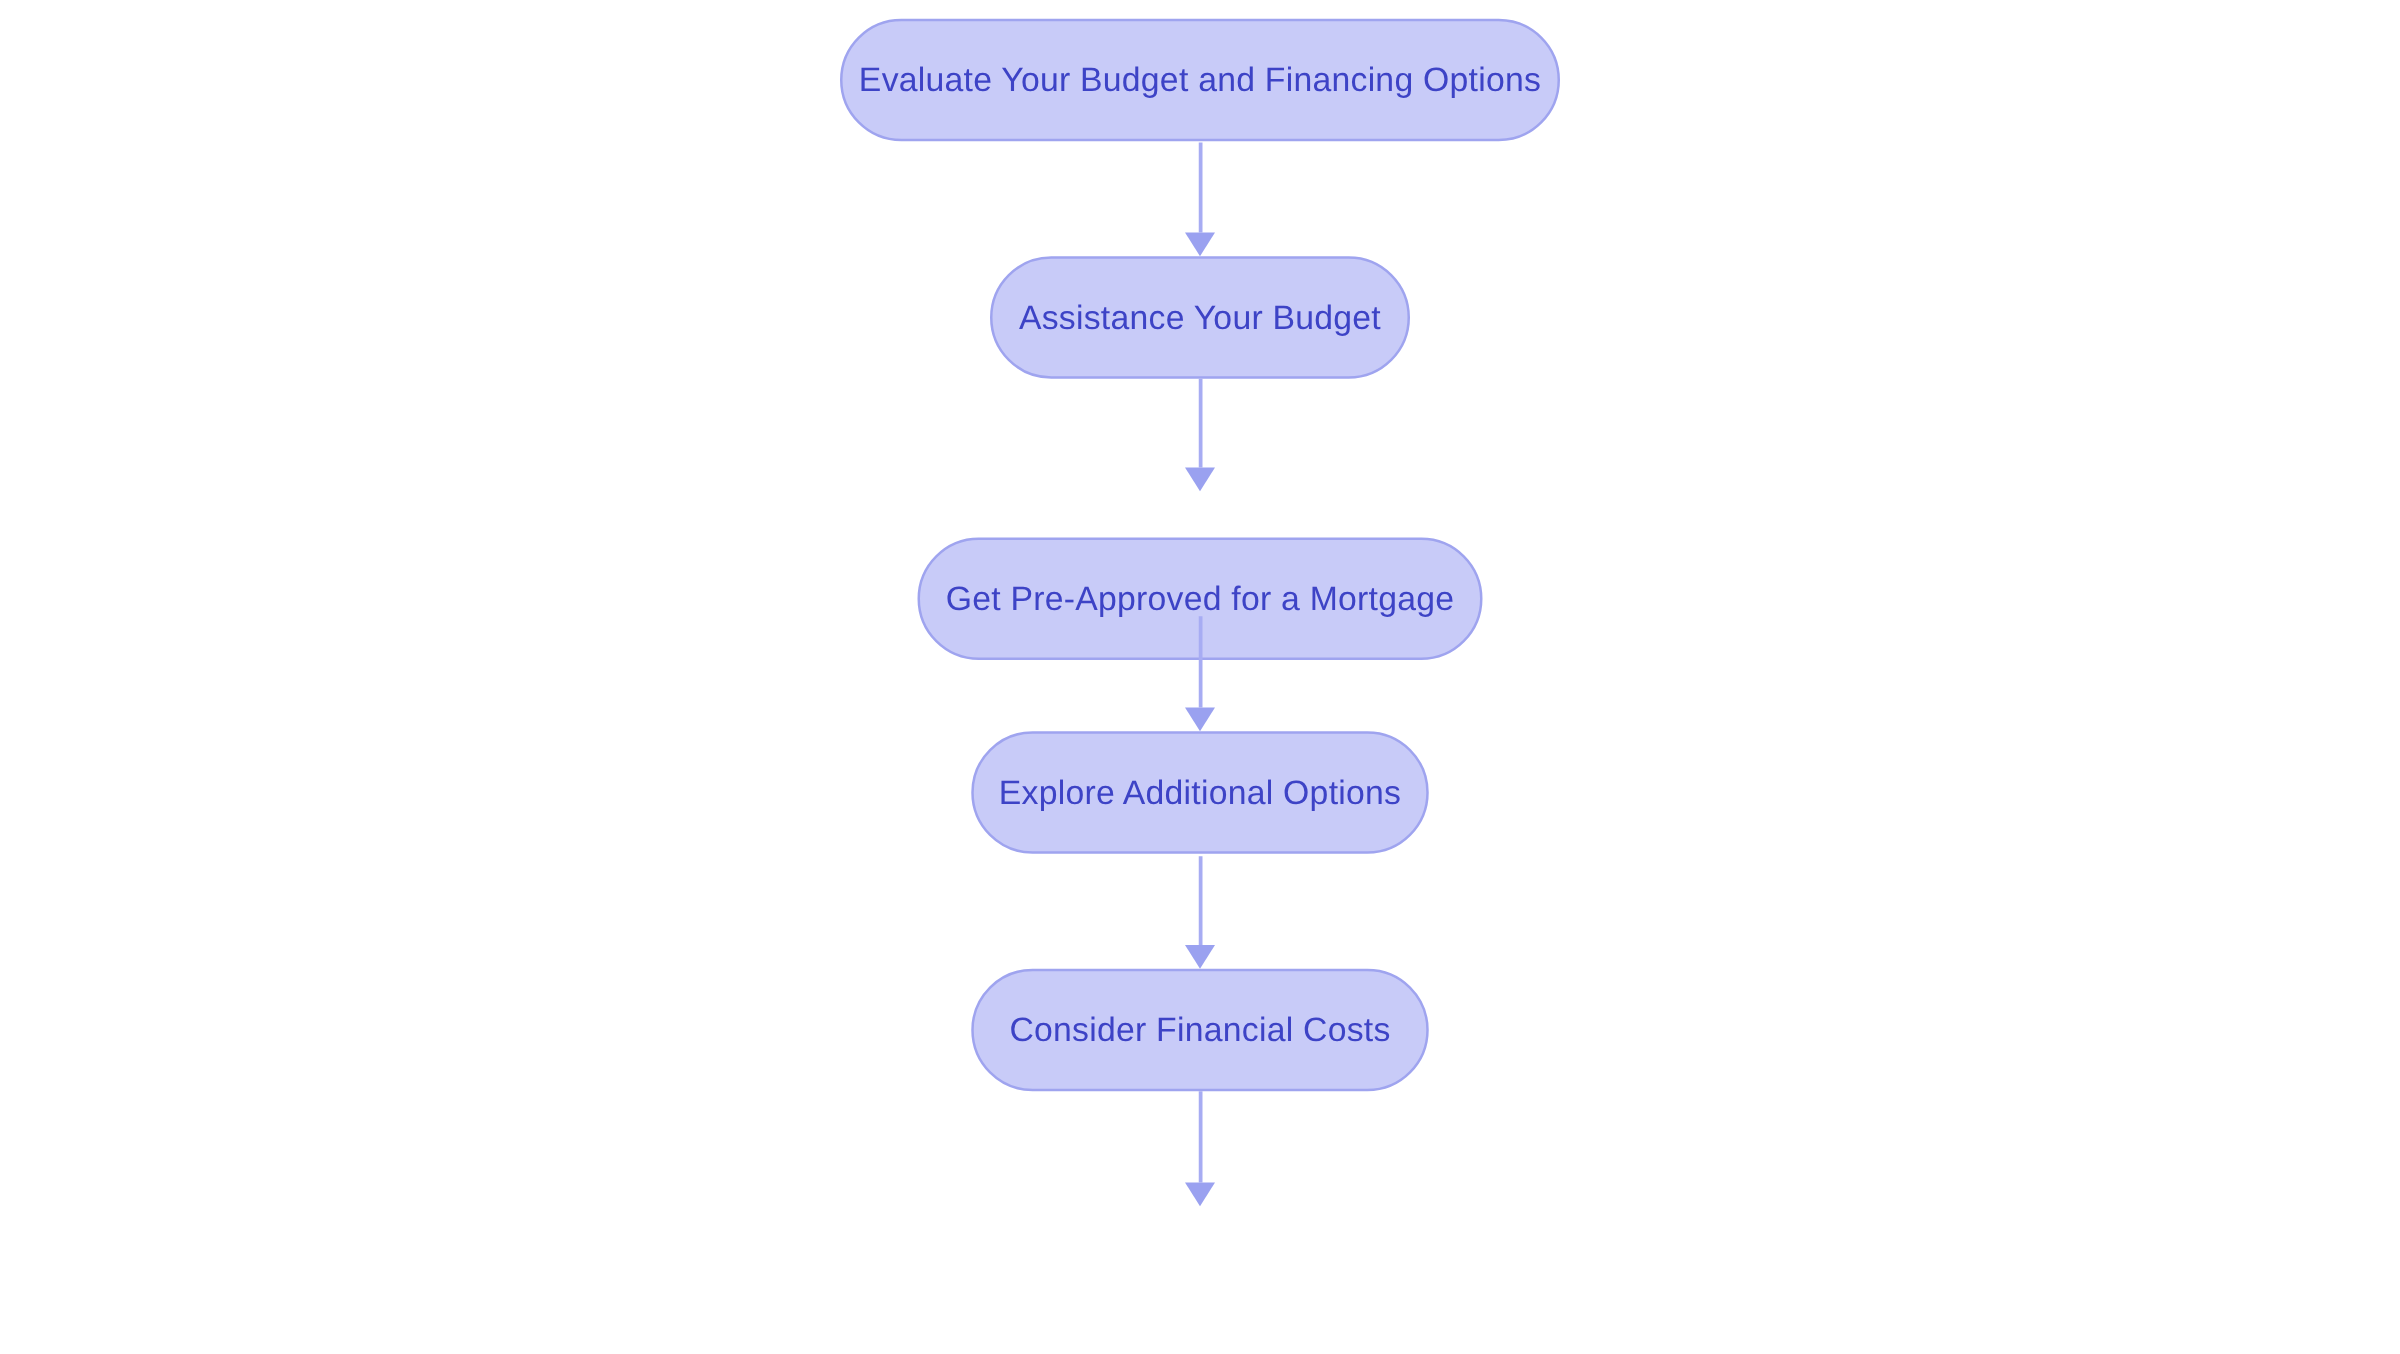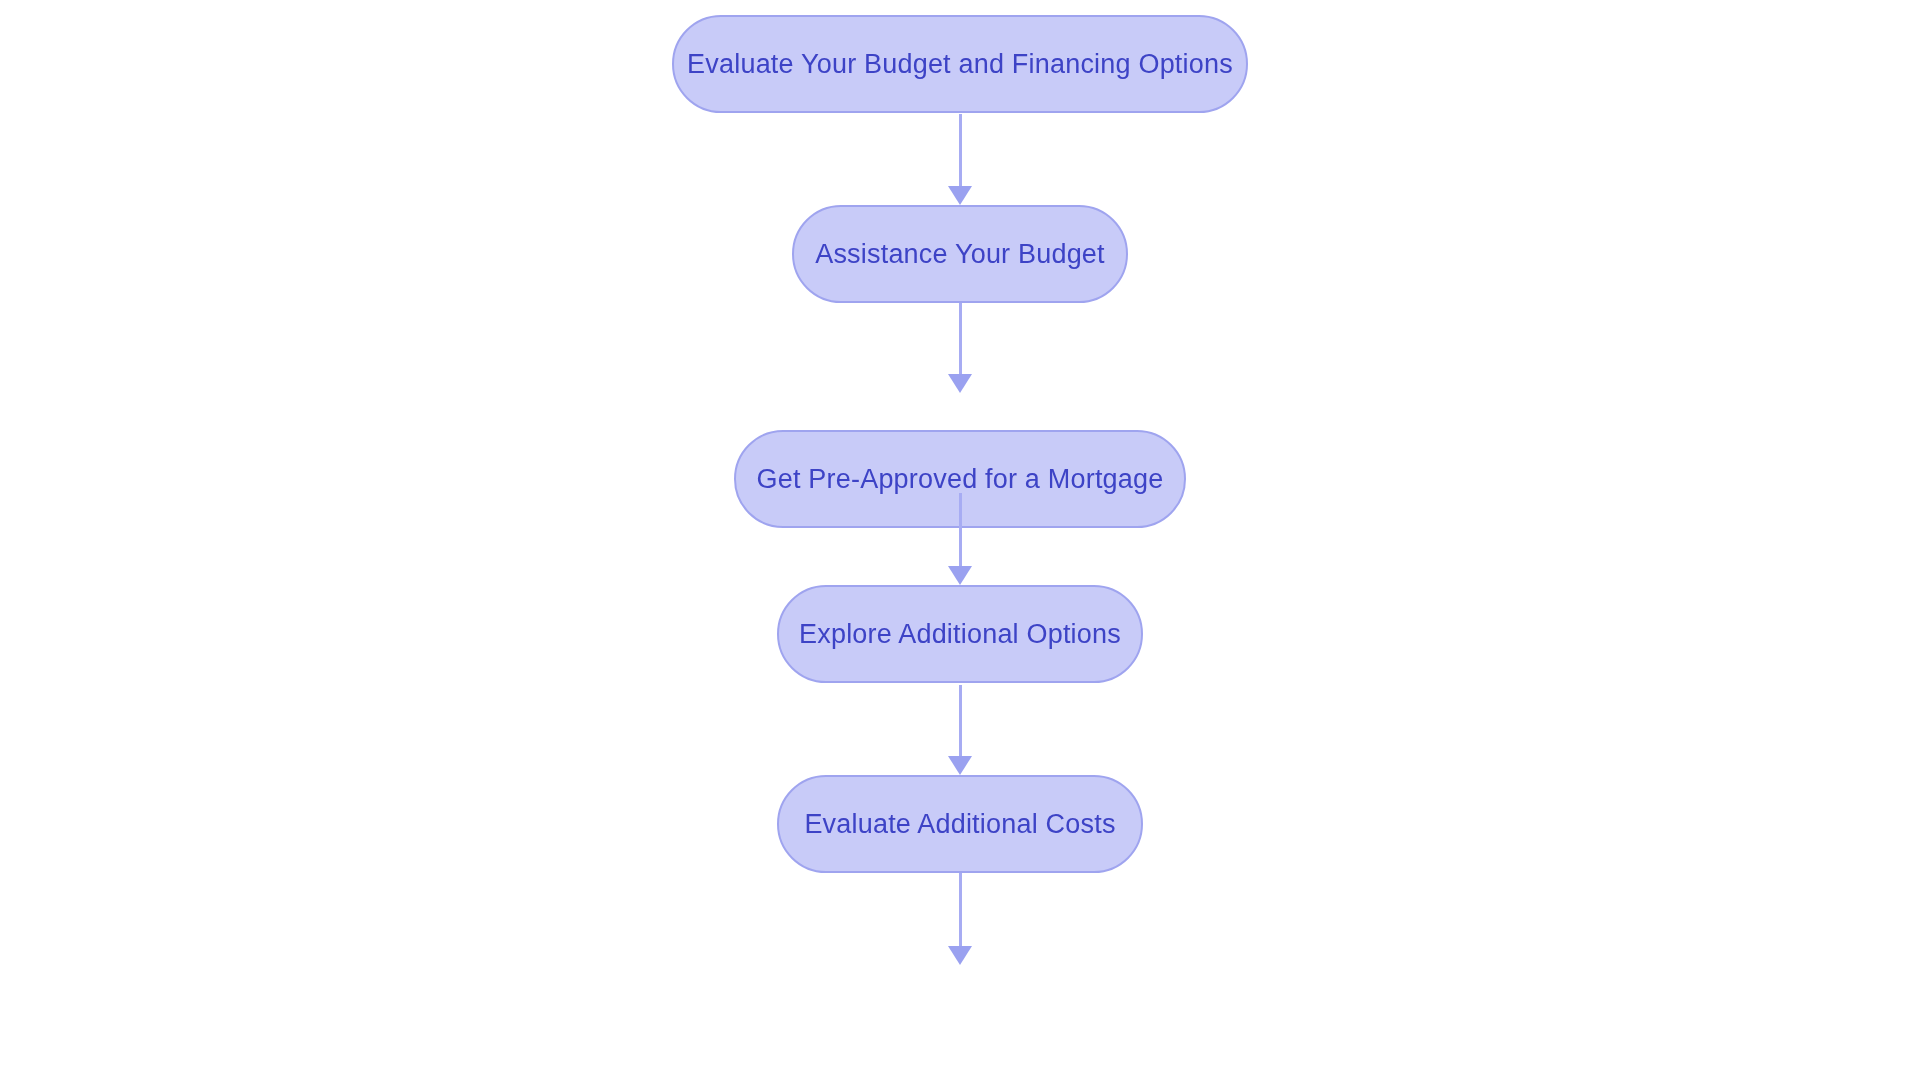--- a/index.html
+++ b/index.html
@@ -103,21 +103,21 @@
   <div class="node node-3">
     <span>Explore Additional Options</span>
   </div>
 
   <div class="arrow arrow-3">
     <div class="shaft"></div>
     <div class="head"></div>
   </div>
 
   <div class="node node-4">
-    <span>Evaluate Additional Costs</span>
+    <span>Consider Financial Costs</span>
   </div>
 
   <div class="arrow arrow-4">
     <div class="shaft"></div>
     <div class="head"></div>
   </div>
 
 
 </div>
 

